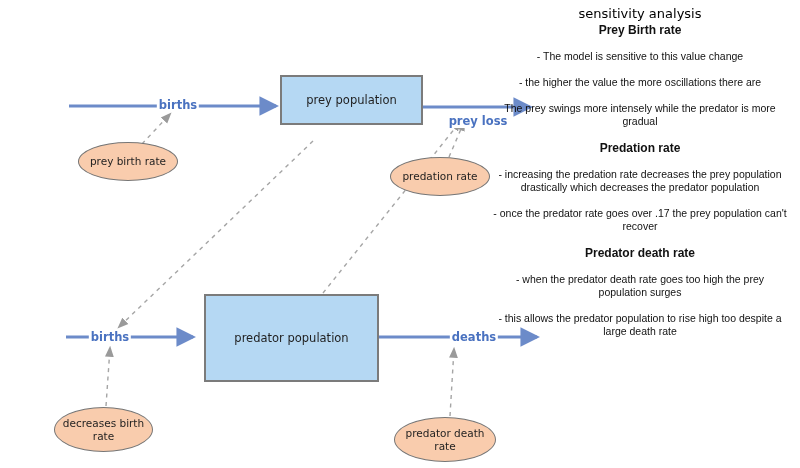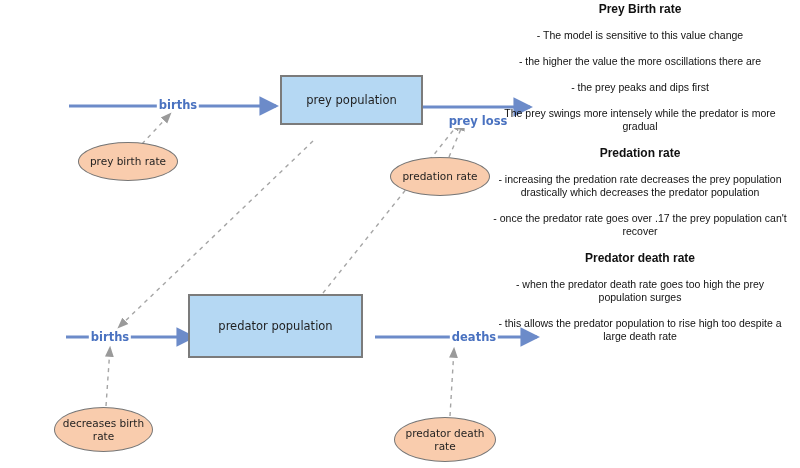--- a/index.html
+++ b/index.html
@@ -9,21 +9,21 @@
   }
   .layer{position:absolute;left:0;top:0;width:800px;height:468px;}
 
   
   .stock{
     position:absolute;display:flex;align-items:center;justify-content:center;
     background:#b5d8f3;border:2px solid #7b7b7b;box-sizing:border-box;
     color:#1f1f1f;font-size:11.5px;
   }
   .stock-prey{left:280px;top:75px;width:143px;height:50px;}
-  .stock-predator{left:188px;top:294px;width:175px;height:64px;}
+  .stock-predator{left:204px;top:294px;width:175px;height:88px;}
 
   
   .converter{
     position:absolute;display:flex;align-items:center;justify-content:center;
     background:#f9ccad;border:1.5px solid #767676;border-radius:50%;
     box-sizing:border-box;color:#1f1f1f;font-size:10.5px;line-height:1.15;
     text-align:center;padding:0 6px;
   }
   .cv-prey-birth{left:78px;top:142px;width:100px;height:39px;}
   .cv-predation{left:390px;top:157px;width:100px;height:39px;}
@@ -97,25 +97,25 @@
     <span>predation rate</span>
   </div>
   <div class="converter cv-predator-birth">
     <span>decreases birth rate</span>
   </div>
   <div class="converter cv-predator-death">
     <span>predator death rate</span>
   </div>
 
   <div class="analysis">
+    <div class="a-title">sensitivity analysis</div>
 
     <div class="a-head first">Prey Birth rate</div>
     <div class="pt">- The model is sensitive to this value change</div>
     <div class="pt">- the higher the value the more oscillations there are</div>
-    <div class="pt">- the prey peaks and dips first</div>
     <div class="pt">The prey swings more intensely while the predator is more
 gradual</div>
 
     <div class="a-head">Predation rate</div>
     <div class="pt">- increasing the predation rate decreases the prey population
 drastically which decreases the predator population</div>
     <div class="pt">- once the predator rate goes over .17 the prey population can't
 recover</div>
 
     <div class="a-head">Predator death rate</div>

